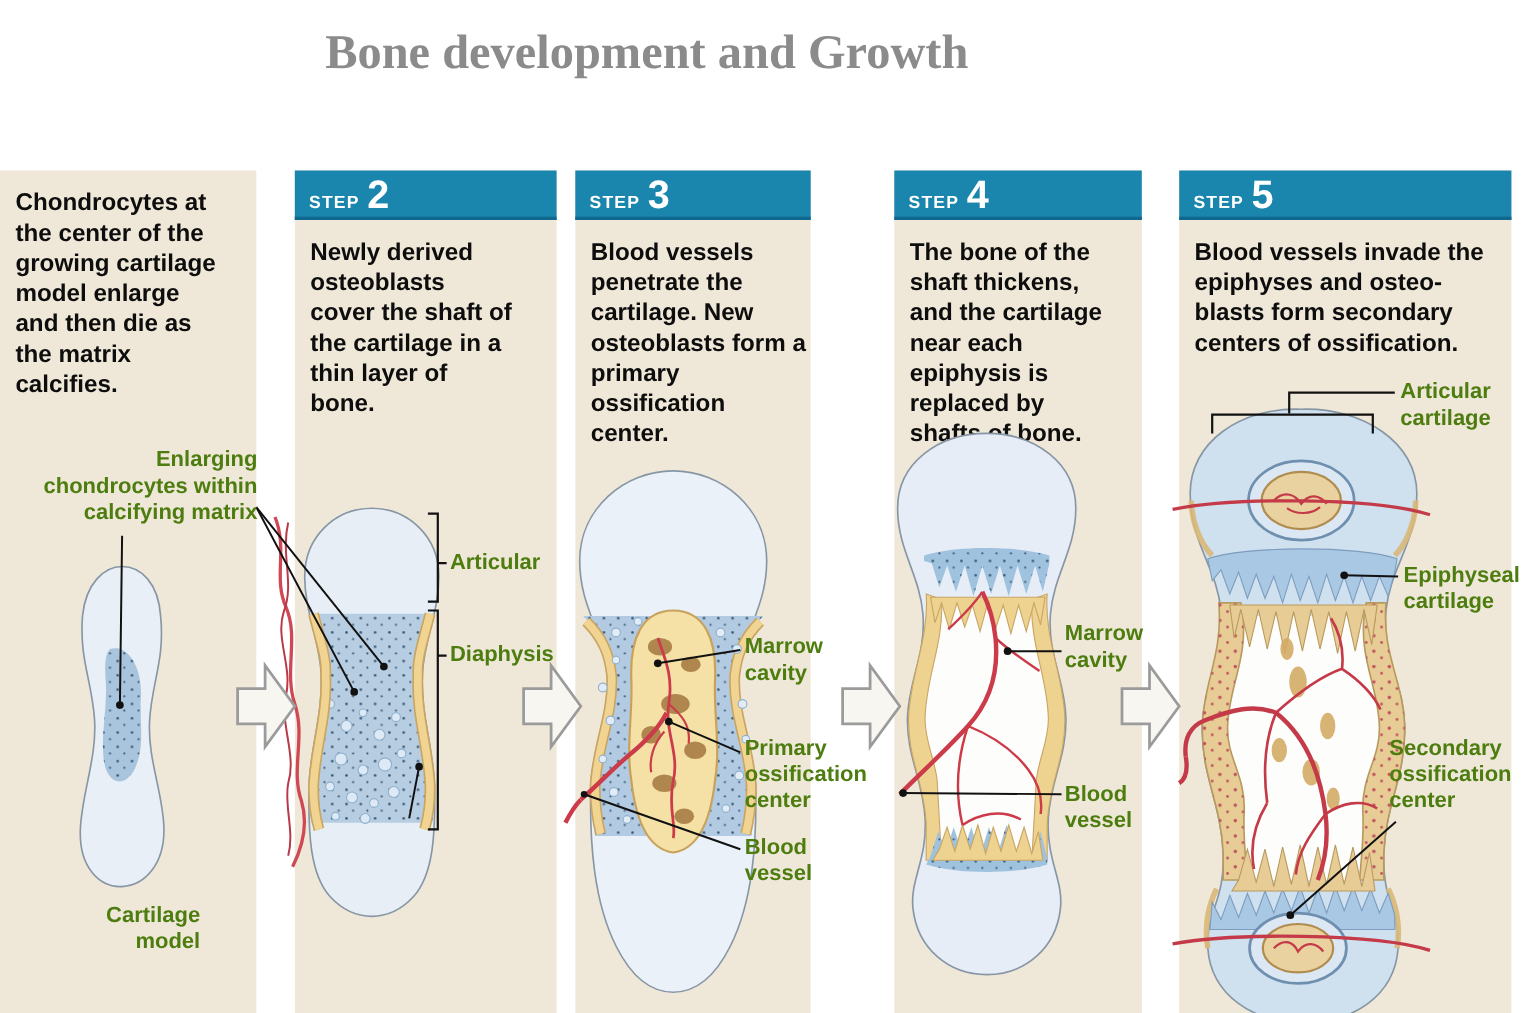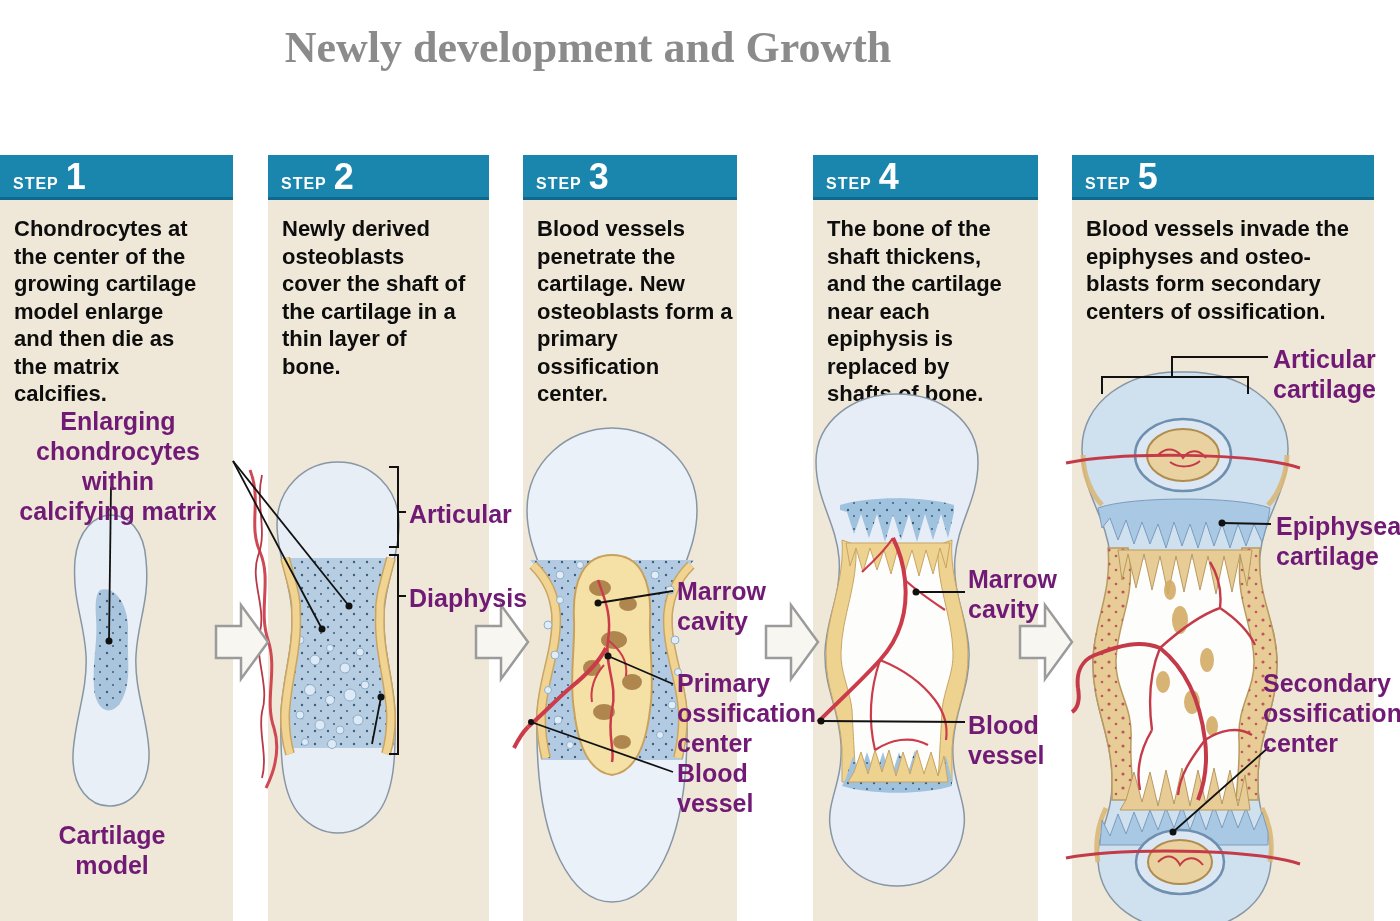--- a/index.html
+++ b/index.html
@@ -12,45 +12,42 @@
   .step-header{height:45px;background:#1a86ae;border-bottom:3px solid #10688f;
                box-sizing:border-box;padding:3px 0 0 13px;}
   .step-word{color:#ffffff;font-weight:bold;font-size:16px;letter-spacing:1px;
              display:inline-block;vertical-align:baseline;}
   .step-num{color:#ffffff;font-weight:bold;font-size:36px;line-height:38px;margin-left:7px;
             display:inline-block;vertical-align:baseline;}
   .desc{margin:0;padding:15px 4px 0 14px;font-weight:bold;font-size:22px;line-height:1.25;
         color:#0d0d0d;white-space:pre-line;}
   .art{position:absolute;left:0;top:0;width:1400px;height:921px;z-index:5;}
   .arrow{position:absolute;z-index:6;}
-  .anno{position:absolute;font-weight:bold;font-size:25px;line-height:1.2;color:#701a75;
+  .anno{position:absolute;font-weight:bold;font-size:20px;line-height:1.2;color:#4d7c0f;
         white-space:pre-line;z-index:10;}
-  .center{text-align:center;}
+  .center{text-align:right;}
 </style>
 </head>
 <body>
 
 <div class="page">
 
-  <h1 class="title">Newly development and Growth</h1>
+  <h1 class="title">Bone development and Growth</h1>
 
   <section class="panel" style="left:0;width:233px">
-    <header class="step-header">
-      <span class="step-word">STEP</span><span class="step-num">1</span>
-    </header>
     <p class="desc">Chondrocytes at
 the center of the
 growing cartilage
 model enlarge
 and then die as
 the matrix
 calcifies.</p>
   </section>
 
-  <section class="panel" style="left:268px;width:221px">
+  <section class="panel" style="left:268px;width:238px">
     <header class="step-header">
       <span class="step-word">STEP</span><span class="step-num">2</span>
     </header>
     <p class="desc">Newly derived
 osteoblasts
 cover the shaft of
 the cartilage in a
 thin layer of
 bone.</p>
   </section>

